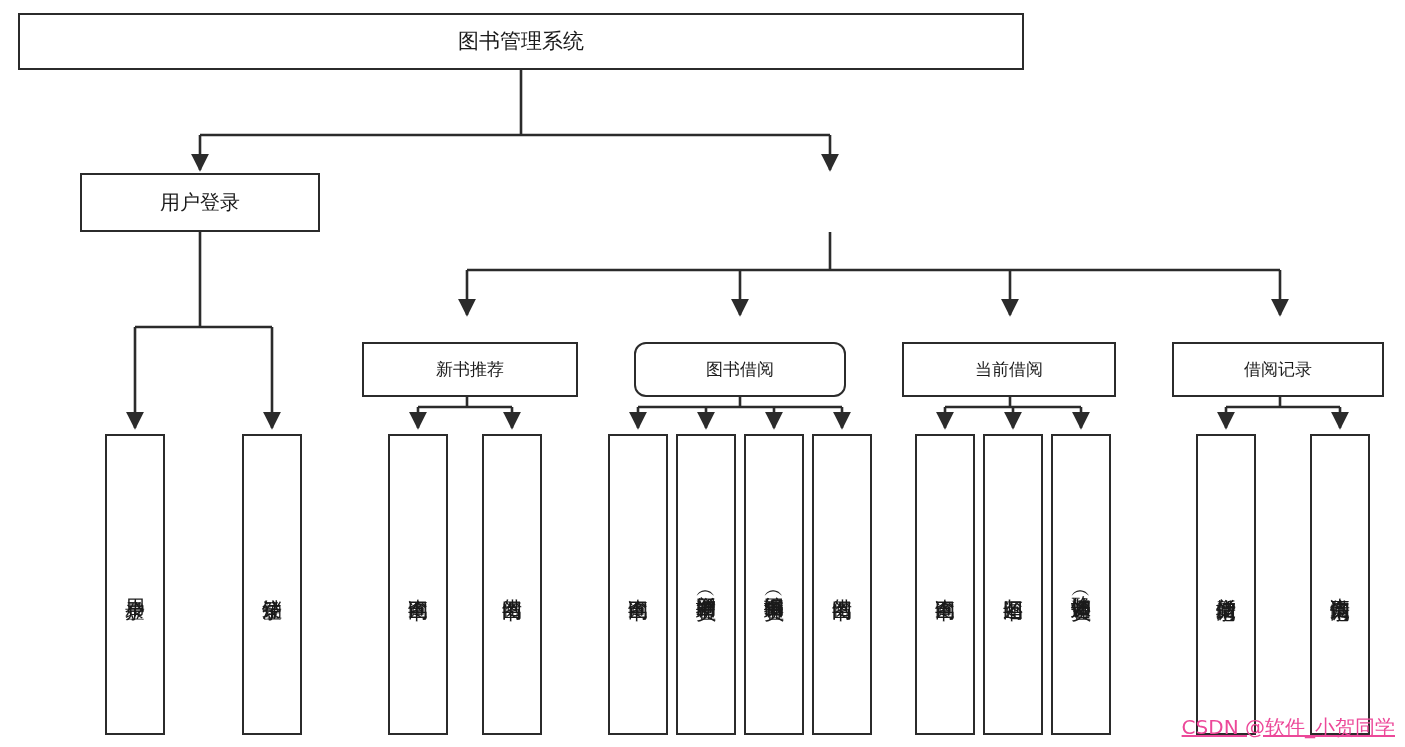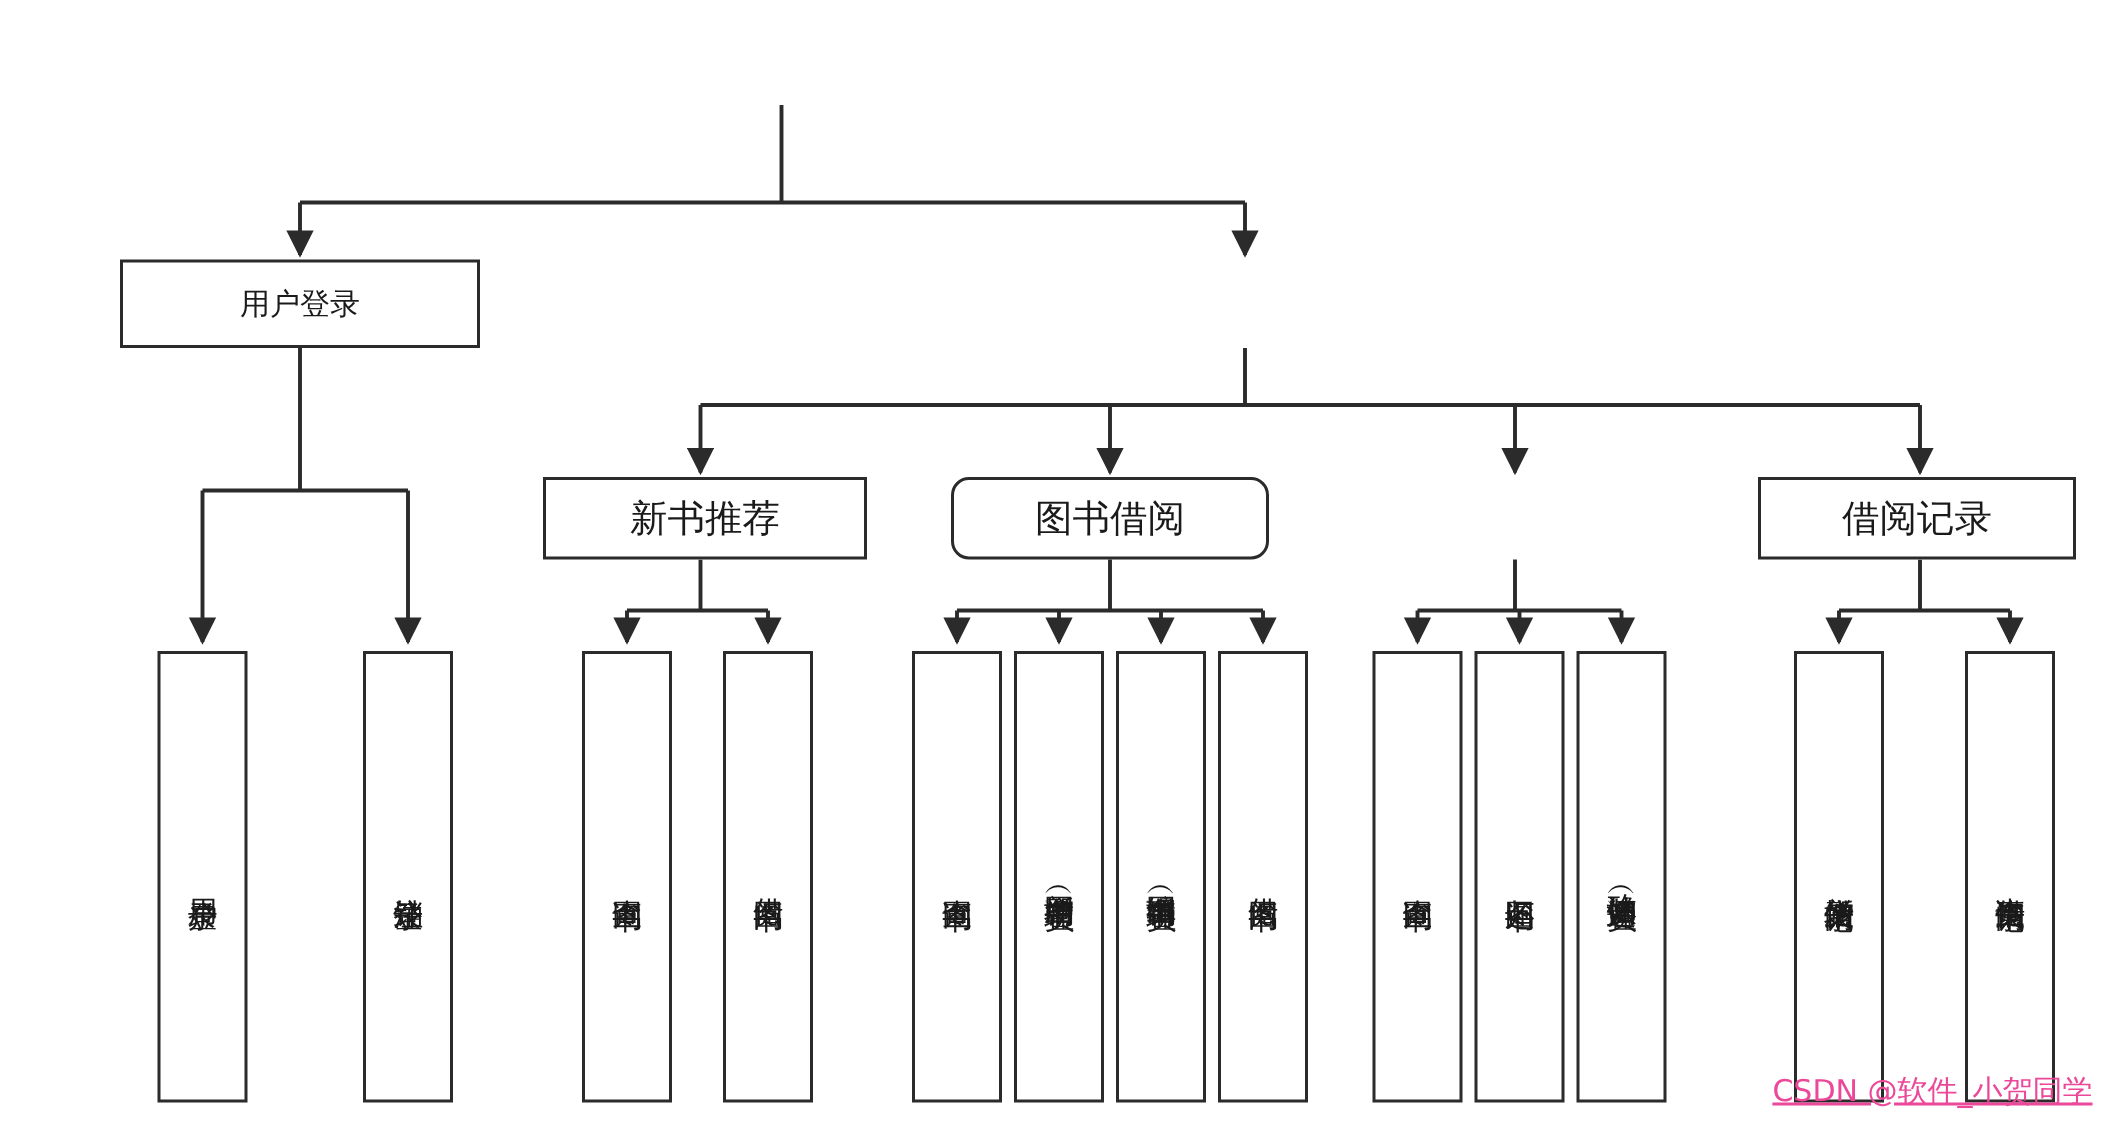--- a/index.html
+++ b/index.html
@@ -37,21 +37,22 @@
     color: #1a1a1a;
     line-height: 1.16;
   }
   .node-root {
     font-size: 21px;
   }
   .node-l1 {
     font-size: 20px;
   }
   .node-l2 {
-    font-size: 25px;
+    font-size: 17px;
+    margin-top: 24px;
   }
   .node-leaf {
     font-size: 20px;
     writing-mode: vertical-rl;
     text-orientation: upright;
     letter-spacing: 1px;
     padding-top: 6px;
     padding-bottom: 6px;
     align-items: center;
     justify-content: center;
@@ -121,31 +122,37 @@
       <path d="M 1013 407 L 1013 428" marker-end="url(#arrow)"></path>
       <path d="M 1081 407 L 1081 428" marker-end="url(#arrow)"></path>
 
       <path d="M 1280 373 L 1280 407"></path>
       <path d="M 1226 407 L 1340 407"></path>
       <path d="M 1226 407 L 1226 428" marker-end="url(#arrow)"></path>
       <path d="M 1340 407 L 1340 428" marker-end="url(#arrow)"></path>
     </g>
   </svg>
 
+  <div class="node node-root" style="left:18px; top:13px; width:1006px; height:57px;">
+    <span>图书管理系统</span>
+  </div>
 
   <div class="node node-l1" style="left:80px; top:173px; width:240px; height:59px;">
     <span>用户登录</span>
   </div>
 
   <div class="node node-l2" style="left:362px; top:318px; width:216px; height:55px;">
     <span>新书推荐</span>
   </div>
   <div class="node node-l2" style="left:634px; top:318px; width:212px; height:55px;border-radius:12px;">
     <span>图书借阅</span>
   </div>
+  <div class="node node-l2" style="left:902px; top:318px; width:214px; height:55px;">
+    <span>当前借阅</span>
+  </div>
   <div class="node node-l2" style="left:1172px; top:318px; width:212px; height:55px;">
     <span>借阅记录</span>
   </div>
 
   <div class="node node-leaf" style="left:105px; top:434px; width:60px; height:301px;">
     <span class="vtext">用户登录</span>
   </div>
   <div class="node node-leaf" style="left:242px; top:434px; width:60px; height:301px;">
     <span class="vtext">注销登录</span>
   </div>

